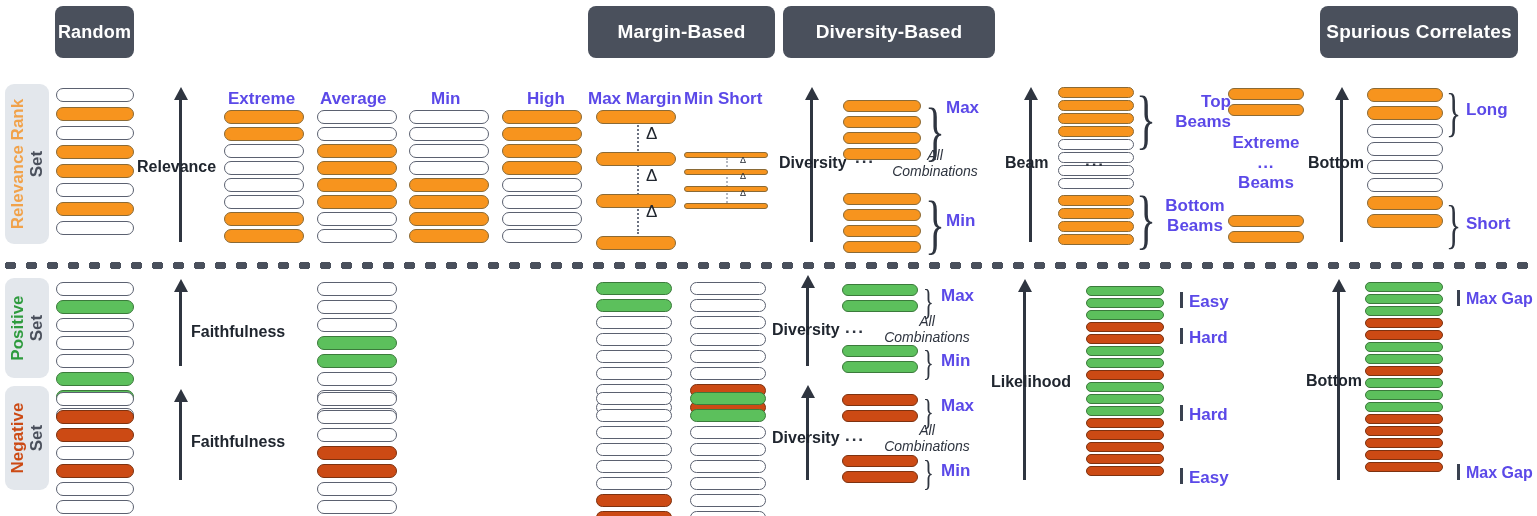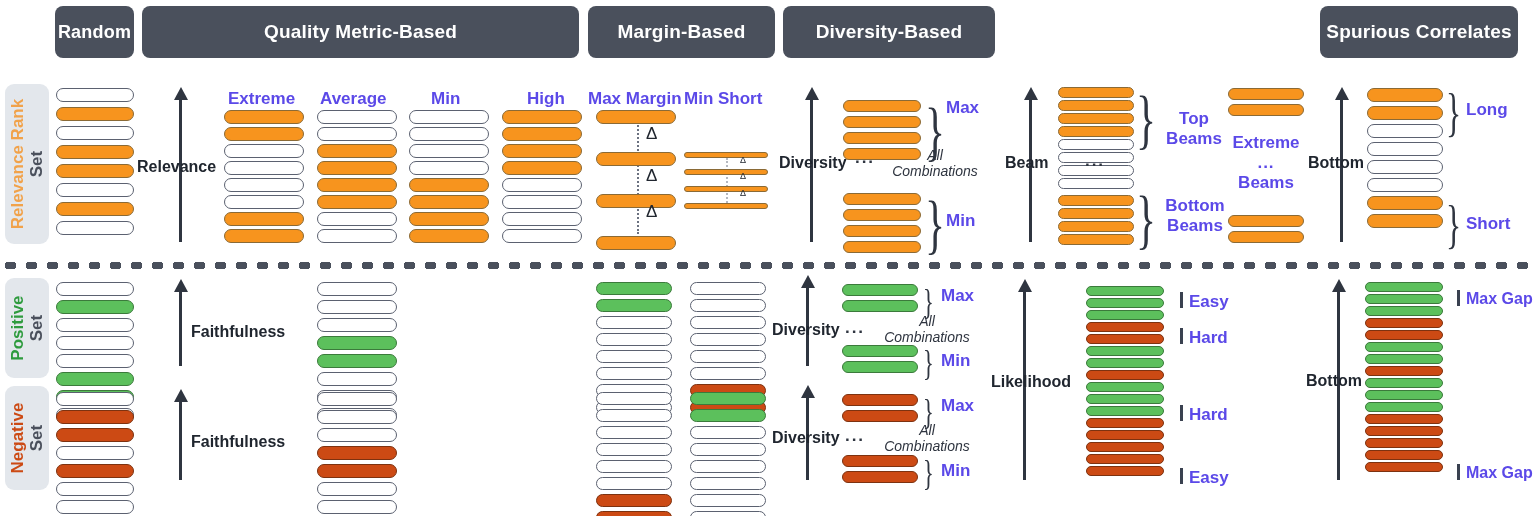--- a/index.html
+++ b/index.html
@@ -96,23 +96,20 @@
   .tick{position:absolute;width:3px;background:#3a4150;}
 </style>
 </head>
 <body>
 
 <div class="canvas">
 
   <div class="chip" style="left:55px;top:6px;width:79px;height:52px;font-size:18px;">
     <span>Random</span>
   </div>
-  <div class="chip" style="left:142px;top:6px;width:437px;height:52px;">
-    <span>Quality Metric-Based</span>
-  </div>
   <div class="chip" style="left:588px;top:6px;width:187px;height:52px;">
     <span>Margin-Based</span>
   </div>
   <div class="chip" style="left:783px;top:6px;width:212px;height:52px;">
     <span>Diversity-Based</span>
   </div>
   <div class="chip" style="left:1320px;top:6px;width:198px;height:52px;">
     <span>Spurious Correlates</span>
   </div>
 
@@ -267,21 +264,21 @@
       <div class="bar orange" style="height: 11px; margin-bottom: 2px;"></div>
       <div class="bar orange" style="height: 11px; margin-bottom: 2px;"></div>
     </div>
   <div class="lbl dots" style="left:1085px;top:155px;">···</div>
   <div class="brace" style="left:1136px;top:87px;font-size:52px;line-height:52px;">
       <span style="transform: scale(0.8, 1.25);">}</span>
     </div>
   <div class="brace" style="left:1136px;top:187px;font-size:52px;line-height:52px;">
       <span style="transform: scale(0.8, 1.25);">}</span>
     </div>
-  <div class="lbl purple twoline center" style="left:1157px;top:109px;width:74px;">
+  <div class="lbl purple twoline center" style="left:1157px;top:92px;width:74px;text-align:right;">
     <span>Top</span><br>
     <span>Beams</span>
   </div>
   <div class="lbl purple twoline center" style="left:1150px;top:196px;width:90px;">
     <span>Bottom</span><br>
     <span>Beams</span>
   </div>
 
   <div class="stack" style="left:1228px;top:88px;width:76px;">
       <div class="bar orange" style="height: 12px; margin-bottom: 4px;"></div>

